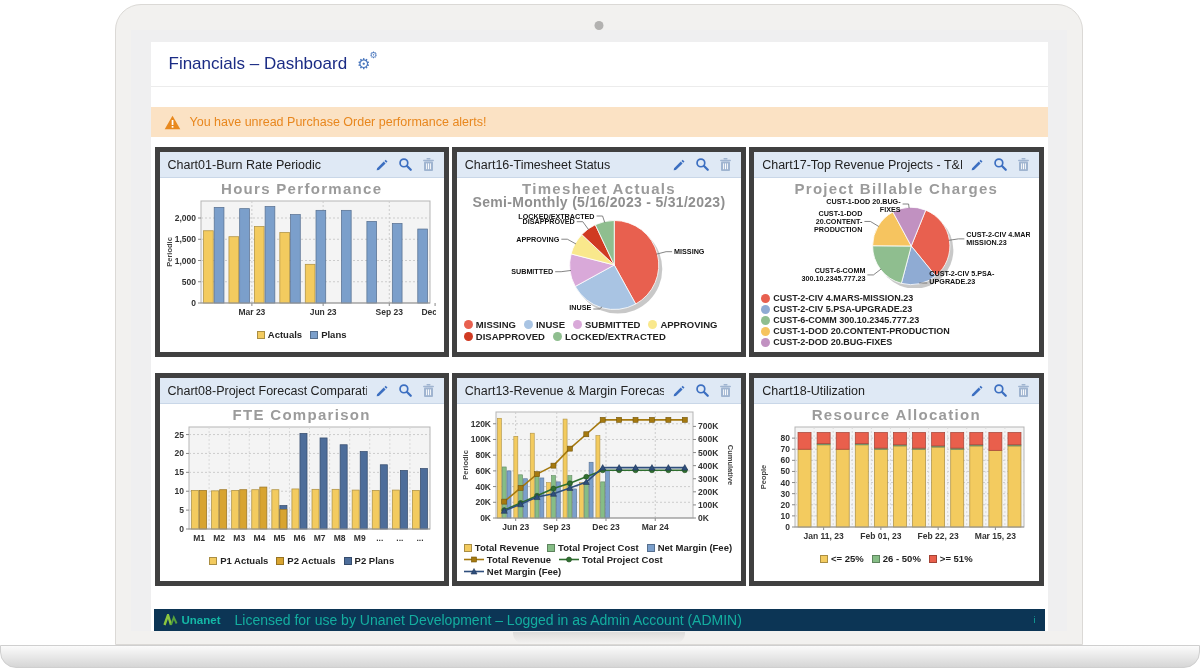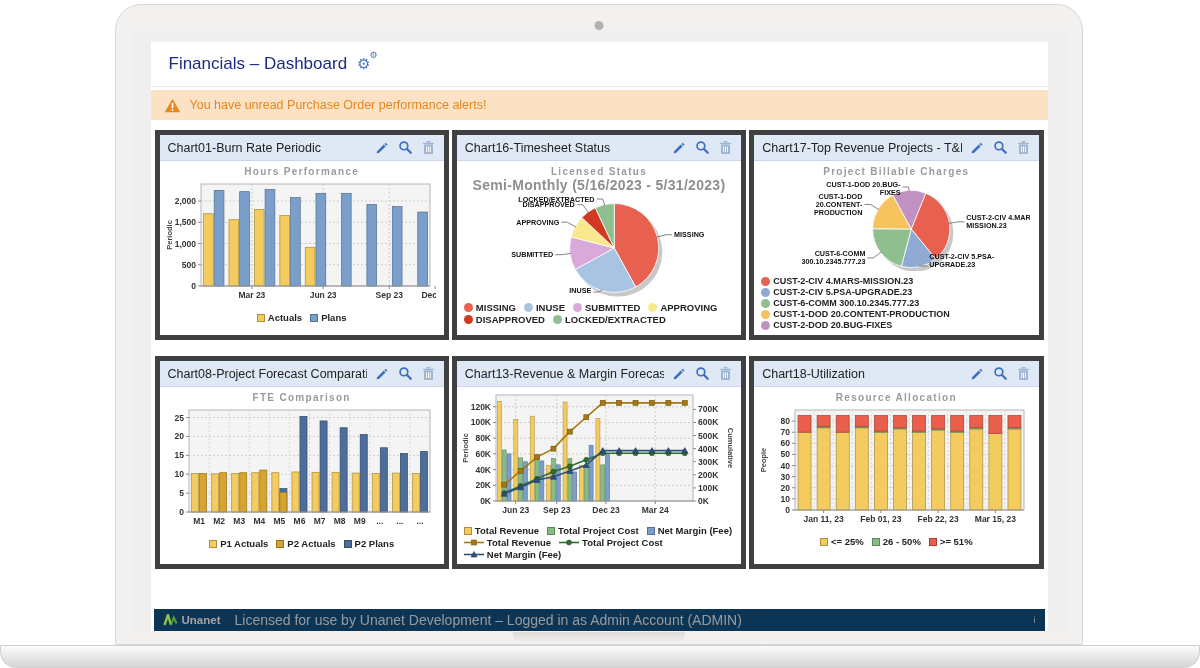--- a/index.html
+++ b/index.html
@@ -17,43 +17,43 @@
   .base{position:absolute;left:0;top:645px;width:1200px;height:23px;box-sizing:border-box;
         background:linear-gradient(#fbfbfb,#d6d6d6);border:1px solid #cfcfcf;border-radius:0 0 16px 16px;}
 
   
   .page{width:897px;margin:12px auto 0;background:#fff;height:589px;position:relative;box-sizing:border-box;}
   .page-header{height:44px;display:flex;align-items:center;padding:0 18px;border-bottom:1px solid #ececec;}
   .page-title{color:#1b2c85;font-size:17px;}
   .gear-wrap{position:relative;margin-left:10px;color:#4a77bd;cursor:pointer;}
   .gear-main{font-size:15px;}
   .gear-small{position:absolute;top:-5px;right:-7px;font-size:9px;}
-  .alert{margin:3px 0 0;background:#fbe2c4;height:30px;display:flex;align-items:center;gap:9px;
+  .alert{margin:20px 0 0;background:#fbe2c4;height:30px;display:flex;align-items:center;gap:9px;
          padding:0 13px;color:#e8871e;font-size:12.5px;}
   .charts-label{margin:26px 0 0;padding:0 18px;font-size:13.5px;color:#3a3a3a;}
   .grid{display:grid;grid-template-columns:repeat(3,1fr);gap:16px 3px;padding:10px 4px 0;}
   .panel{border:5px solid #404040;background:#fff;overflow:hidden;}
   .panel-header{height:25px;background:#dfe9f5;border-bottom:1px solid #c9d7e8;display:flex;
                 align-items:center;padding:0 8px;}
   .panel-title{flex:1;font-size:12.5px;color:#222;white-space:nowrap;overflow:hidden;}
   .panel-icons{display:flex;align-items:center;}
   .panel-icons svg{width:15px;height:15px;margin-left:8px;cursor:pointer;}
   .panel-body{padding:3px 3px 4px;}
-  .chart-title{text-align:center;color:#9b9b9b;font-weight:bold;font-size:10px;letter-spacing:1.3px;line-height:15px;}
+  .chart-title{text-align:center;color:#9b9b9b;font-weight:bold;font-size:15px;letter-spacing:1.3px;line-height:15px;}
   .chart-sub{text-align:center;color:#8f8f8f;font-weight:bold;font-size:14px;letter-spacing:.3px;line-height:12px;}
   .legend{display:flex;flex-wrap:wrap;justify-content:center;align-items:center;
           column-gap:8px;row-gap:1px;font-size:9.5px;font-weight:bold;color:#222;padding:1px 4px 0;text-align:center;}
   .legend.left{justify-content:flex-start;}
   .legend.col{flex-direction:column;align-items:flex-start;row-gap:0;font-size:9px;}
   .legend-item{display:flex;align-items:center;gap:3px;line-height:11px;}
   .legend .sq{width:8px;height:8px;display:inline-block;border:1px solid;box-sizing:border-box;}
   .legend .dot{width:9px;height:9px;border-radius:50%;display:inline-block;}
 
   .footer{position:absolute;left:3px;right:3px;bottom:0;height:22px;background:#0c3555;display:flex;
-          align-items:center;padding:0 9px;color:#a3a3a3;}
+          align-items:center;padding:0 9px;color:#14b8a6;}
   .footer-brand{display:flex;align-items:center;gap:4px;font-weight:bold;font-size:11.5px;margin-right:14px;}
   .footer-text{font-size:14px;opacity:.92;}
   .footer-info{margin-left:auto;font-size:9px;opacity:.9;cursor:pointer;}
 </style>
 </head>
 <body>
 
 <div class="lid">
   <div class="camera"></div>
 
@@ -175,21 +175,21 @@
                   <rect x="3.2" y="4.8" width="9.6" height="10" rx="1" fill="#9FB4D0"></rect>
                   <rect x="2.2" y="2.8" width="11.6" height="1.6" rx="0.8" fill="#9FB4D0"></rect>
                   <rect x="5.8" y="1" width="4.4" height="1.6" rx="0.8" fill="#9FB4D0"></rect>
                   <line x1="6" y1="6.8" x2="6" y2="13" stroke="#fff"></line>
                   <line x1="8" y1="6.8" x2="8" y2="13" stroke="#fff"></line>
                   <line x1="10" y1="6.8" x2="10" y2="13" stroke="#fff"></line>
                 </svg>
             </span>
           </div>
           <div class="panel-body">
-            <div class="chart-title">Licensed Status</div>
+            <div class="chart-title">Timesheet Actuals</div>
             <div class="chart-sub">Semi-Monthly (5/16/2023 - 5/31/2023)</div>
             <svg class="chart-svg" width="273" height="106">
                 <circle cx="157.74499999999998" cy="61" r="44.519999999999996" fill="#9a9a9a" opacity="0.55"></circle>
                 <path d="M154.24499999999998,57 L154.24499999999998,12.480000000000004 A44.519999999999996,44.519999999999996 0 0 1 175.69267357100836,96.0131733955528 Z" fill="#E8604F" stroke="#fff" stroke-width="0.8"></path>
                 <polyline points="196.50389588677768,46.149759698952245 206.0835707836043,43.69011723893696 212.0835707836043,43.69011723893696" fill="none" stroke="#666" stroke-width="0.8"></polyline>
                 <text x="214.0835707836043" y="46.19011723893696" text-anchor="start" fill="#111" font-size="7.2" font-weight="bold">MISSING</text>
                 <path d="M154.24499999999998,57 L175.69267357100836,96.0131733955528 A44.519999999999996,44.519999999999996 0 0 1 115.23182660444719,78.4476735710084 Z" fill="#A9C4E3" stroke="#fff" stroke-width="0.8"></path>
                 <polyline points="142.07272963995086,98.89722938861075 139.31339600478046,101 133.31339600478046,101" fill="none" stroke="#666" stroke-width="0.8"></polyline>
                 <text x="131.31339600478046" y="102" text-anchor="end" fill="#111" font-size="7.2" font-weight="bold">INUSE</text>
                 <path d="M154.24499999999998,57 L115.23182660444719,78.4476735710084 A44.519999999999996,44.519999999999996 0 0 1 111.1236776665533,45.9283262234207 Z" fill="#D9A9D9" stroke="#fff" stroke-width="0.8"></path>

